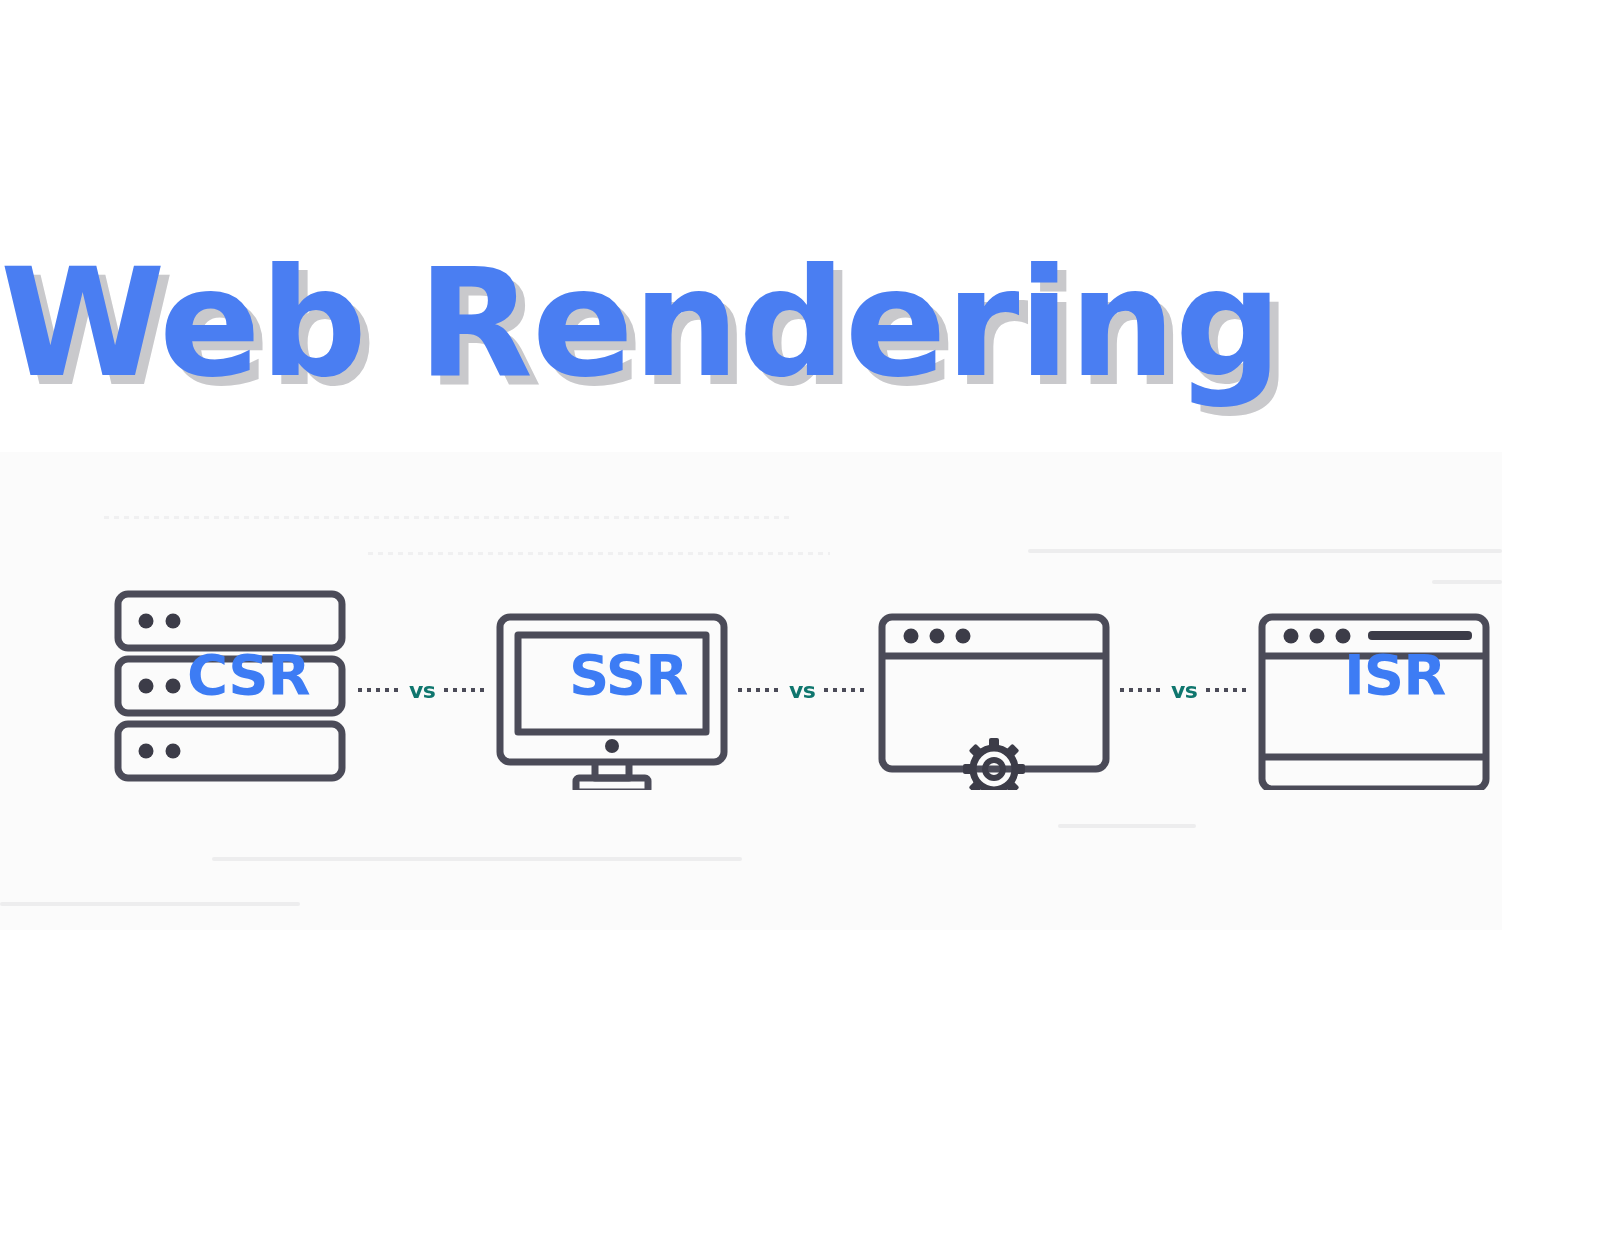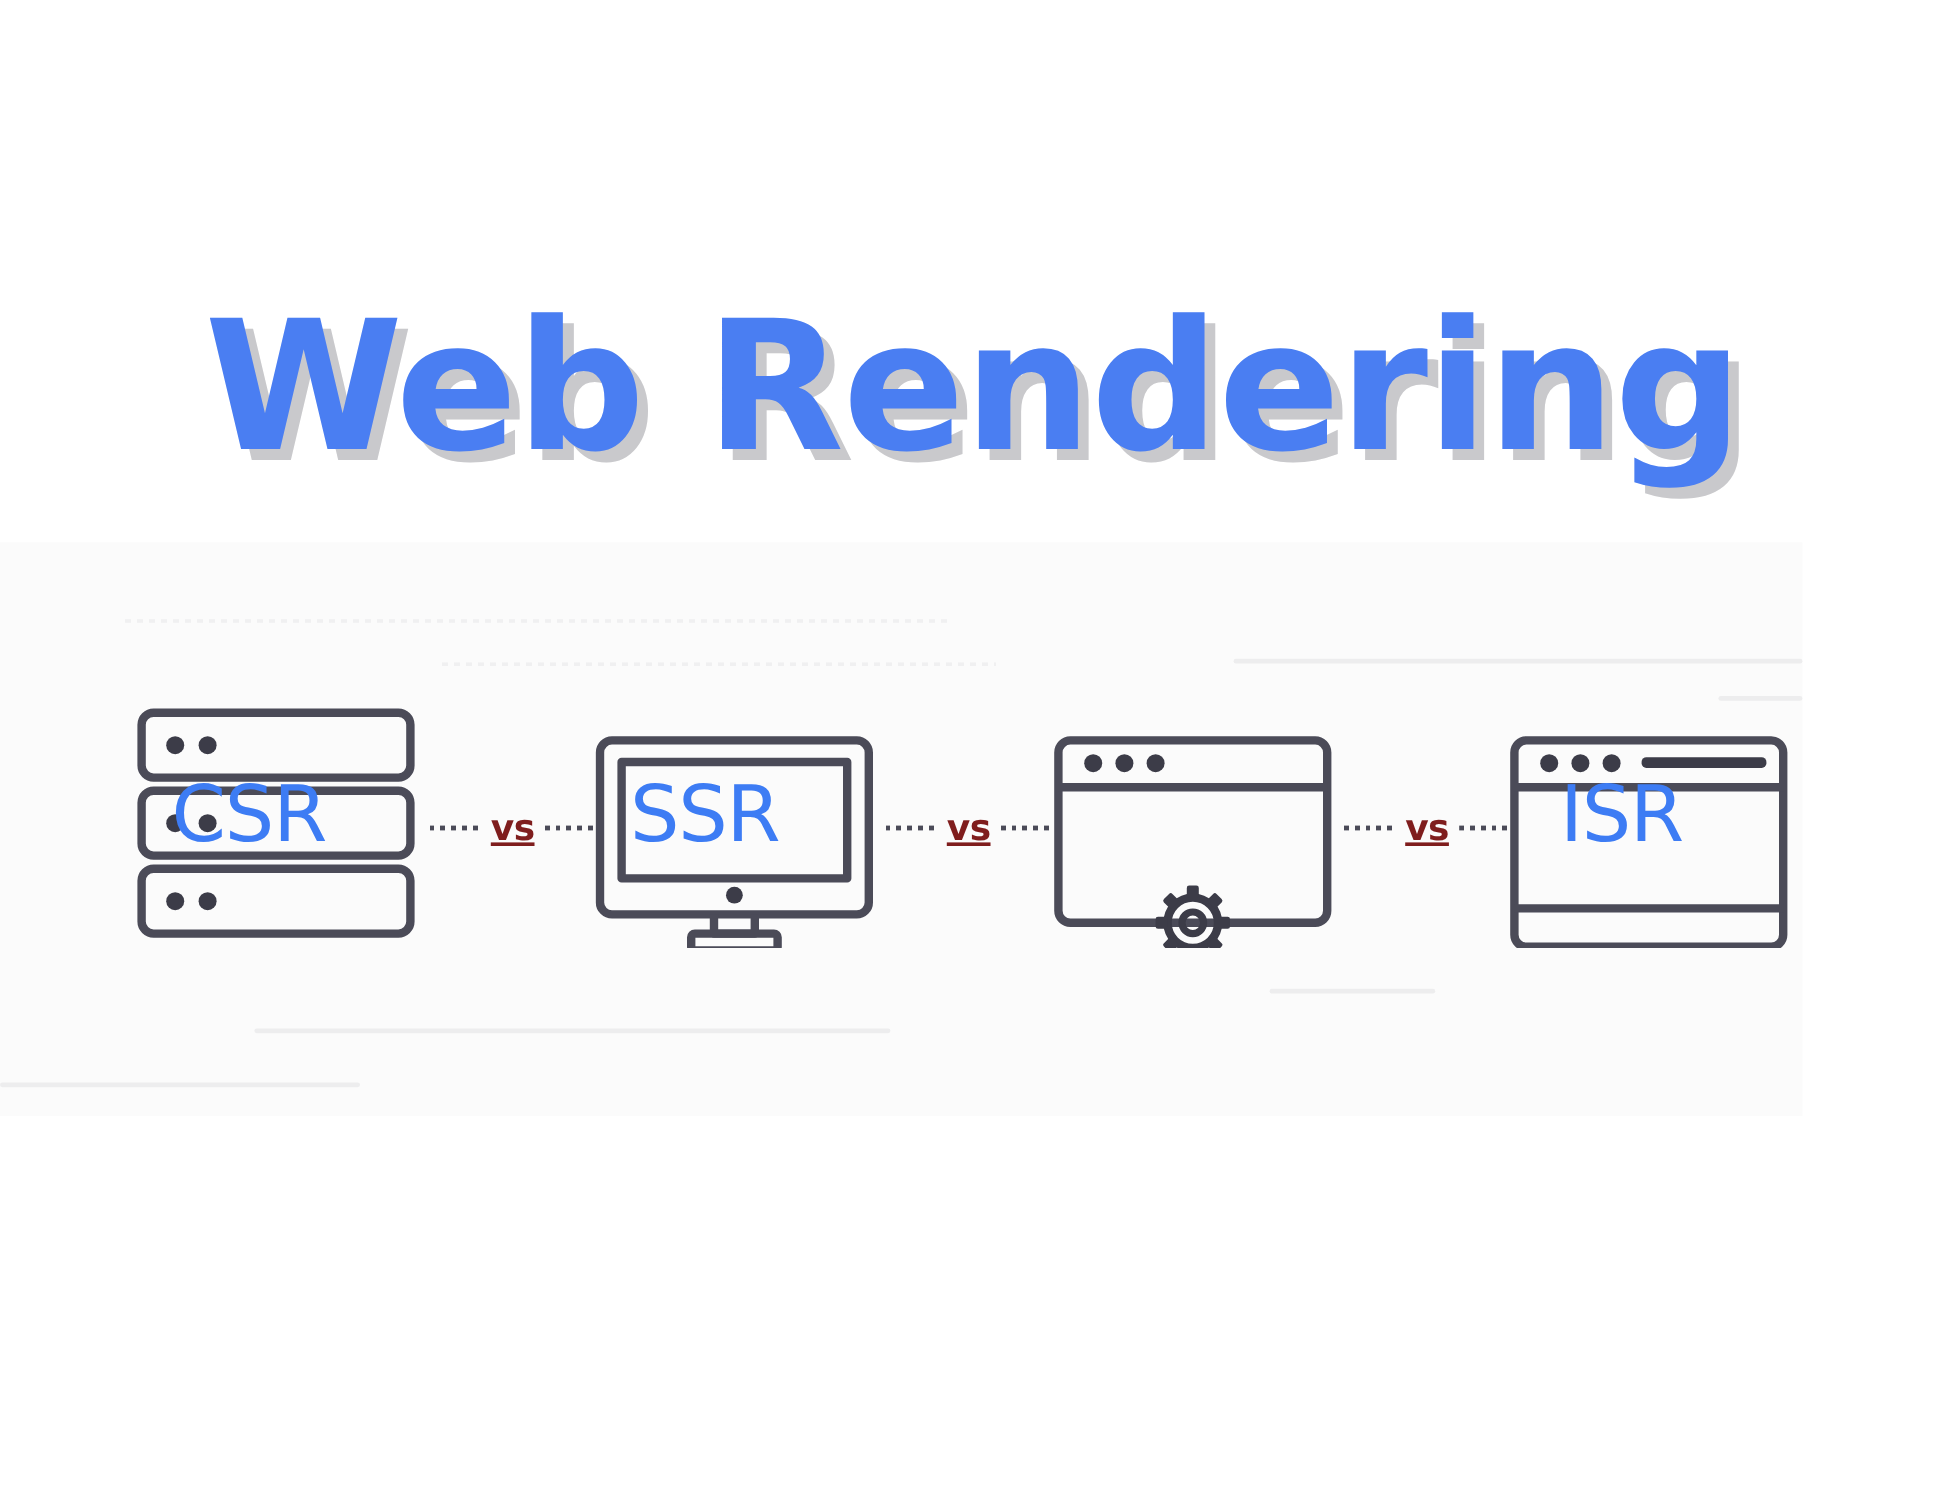--- a/index.html
+++ b/index.html
@@ -38,21 +38,20 @@
     background-image: repeating-linear-gradient(
       to right, #f0f0f1 0 5px, rgba(255,255,255,0) 5px 10px);
   }
 
   
   .title {
     position: absolute;
     left: 0;
     top: 248px;
     width: 1622px;
-    text-align: center;
     font-family: "DejaVu Sans", sans-serif;
     font-weight: bold;
     font-size: 150px;
     line-height: 1.0;
     letter-spacing: -1px;
     color: #4a7ef2;
     text-shadow: 9px 9px 0 #c9c9cc;
     white-space: nowrap;
     user-select: none;
   }
@@ -68,27 +67,28 @@
 
   .node {
     position: absolute;
     top: 0;
   }
   .node-svg { display: block; }
 
   .label {
     position: absolute;
     font-family: "DejaVu Sans", sans-serif;
-    font-weight: normal;
-    font-size: 65px;
+    font-weight: bold;
+    font-size: 56px;
     line-height: 1;
     color: #3d7cf4;
     letter-spacing: -1px;
     white-space: nowrap;
     user-select: none;
+    margin-left: 44px;
   }
 
   
   .vs {
     position: absolute;
     top: 82px;
     height: 36px;
     display: flex;
     align-items: center;
     gap: 9px;
@@ -96,24 +96,23 @@
   }
   .vs .dots {
     width: 42px;
     height: 4px;
     background-image: repeating-linear-gradient(
       to right, #4b4b58 0 4px, rgba(255,255,255,0) 4px 9px);
   }
   .vs .vs-text {
     font-family: "DejaVu Sans", sans-serif;
     font-weight: bold;
-    font-size: 30px;
-    color: #7f1d1d;
+    font-size: 22px;
+    color: #0f766e;
     letter-spacing: -0.5px;
-    text-decoration: underline;
   }
 </style>
 </head>
 <body>
 
 <div id="stage">
 
   <div class="bg-panel"></div>
   <div class="ghost-dotted" style="left:104px; top:516px; width:690px;"></div>
   <div class="ghost-dotted" style="left:368px; top:552px; width:462px;"></div>

